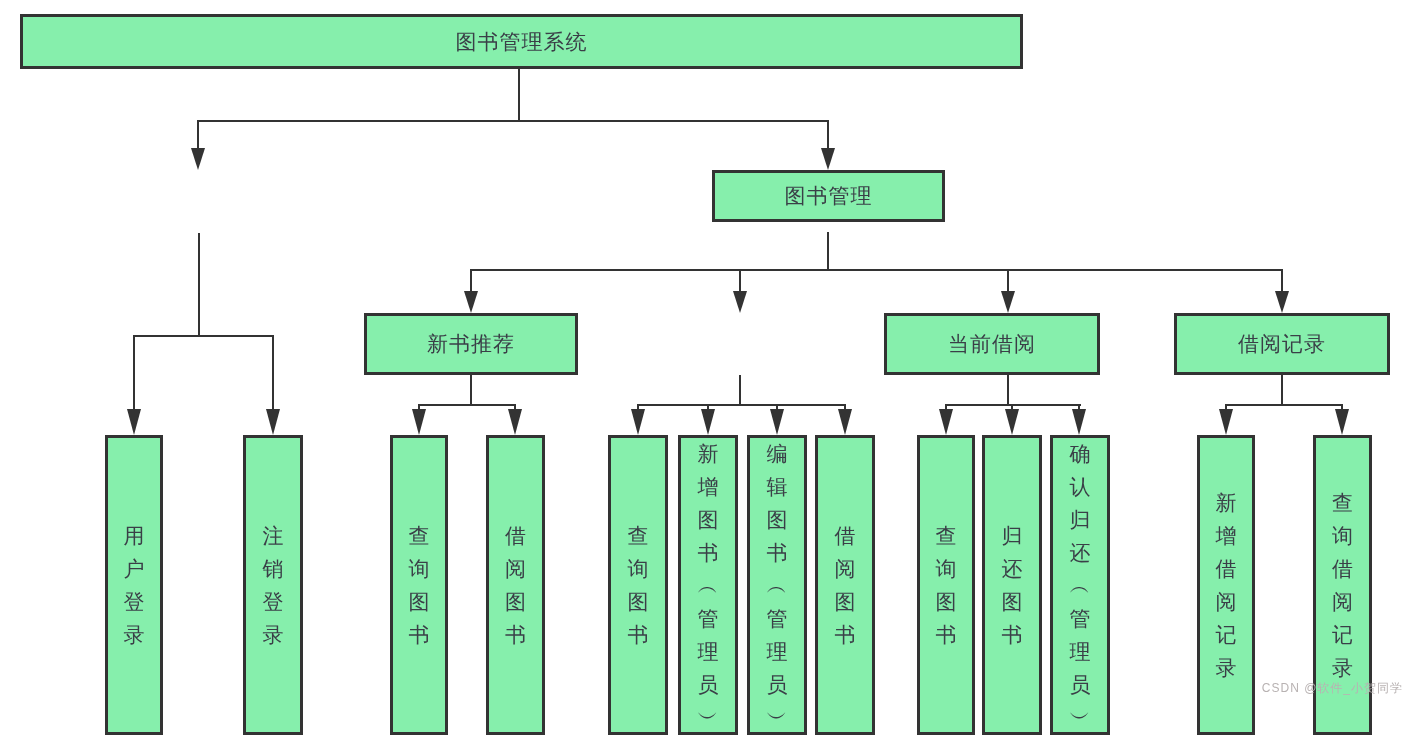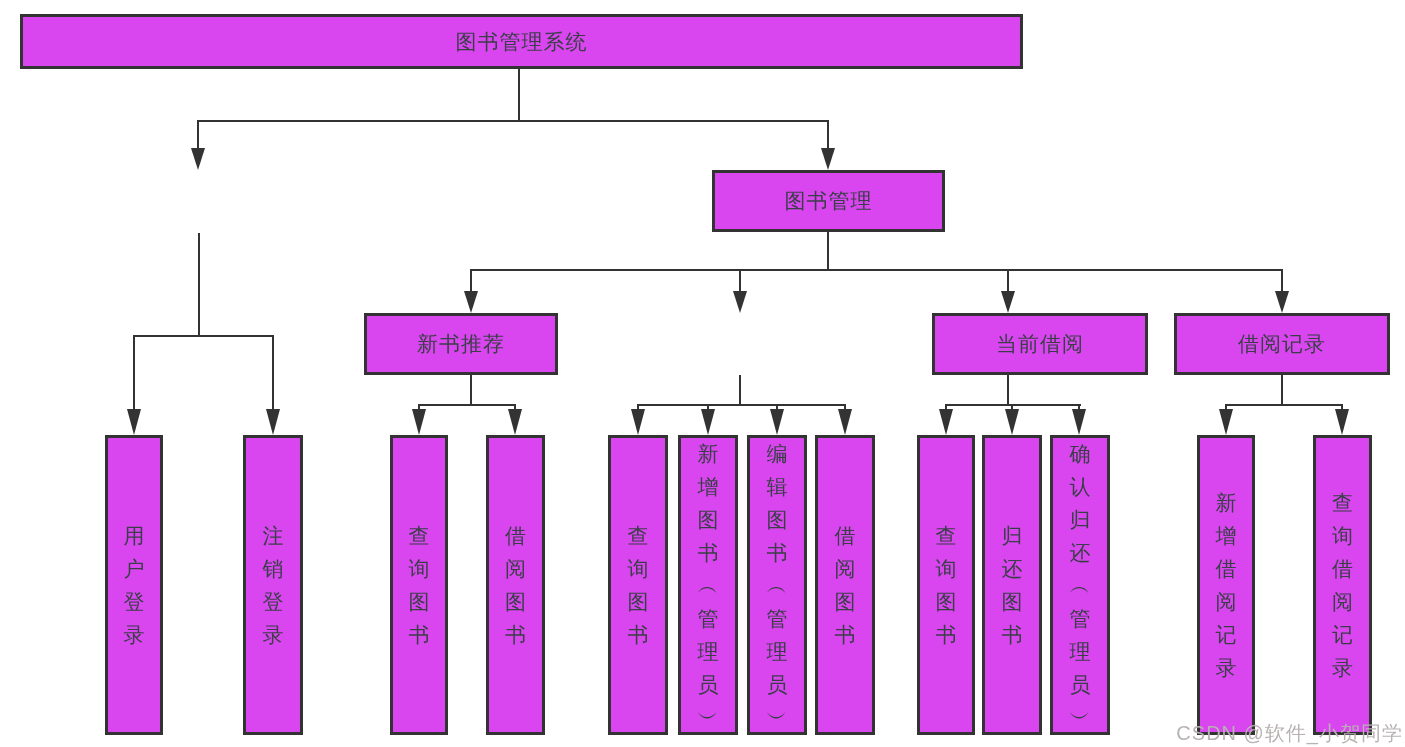--- a/index.html
+++ b/index.html
@@ -15,21 +15,21 @@
   .canvas {
     position: relative;
     width: 1405px;
     height: 747px;
     background: #ffffff;
     overflow: hidden;
   }
   .node {
     position: absolute;
     border: 3px solid var(--line);
-    background: #d946ef;
+    background: #86efac;
     display: flex;
     align-items: center;
     justify-content: center;
   }
   .hlabel {
     font-size: 21px;
     color: var(--text);
     letter-spacing: 1px;
     white-space: nowrap;
   }
@@ -49,48 +49,48 @@
   .arrow {
     position: absolute;
     width: 0; height: 0;
     border-left: 7px solid transparent;
     border-right: 7px solid transparent;
   }
   .a22 { border-top: 22px solid var(--line); }
   .a26 { border-top: 26px solid var(--line); }
   .watermark {
     position: absolute;
-    top: 720px;
+    top: 680px;
     right: 2px;
-    font-size: 20px;
+    font-size: 12px;
     color: var(--watermark);
     letter-spacing: 1px;
     white-space: nowrap;
   }
 </style>
 </head>
 <body>
 
 <div class="canvas">
 
   <div class="node" style="left:20px; top:14px; width:1003px; height:55px;">
     <span class="hlabel">图书管理系统</span>
   </div>
 
 
-  <div class="node" style="left:712px; top:170px; width:233px; height:62px;">
+  <div class="node" style="left:712px; top:170px; width:233px; height:52px;">
     <span class="hlabel">图书管理</span>
   </div>
 
-  <div class="node" style="left:364px; top:313px; width:194px; height:62px;">
+  <div class="node" style="left:364px; top:313px; width:214px; height:62px;">
     <span class="hlabel">新书推荐</span>
   </div>
 
 
-  <div class="node" style="left:932px; top:313px; width:216px; height:62px;">
+  <div class="node" style="left:884px; top:313px; width:216px; height:62px;">
     <span class="hlabel">当前借阅</span>
   </div>
 
   <div class="node" style="left:1174px; top:313px; width:216px; height:62px;justify-content:center;">
     <span class="hlabel">借阅记录</span>
   </div>
 
   <div class="node" style="left:105px; top:435px; width:58px; height:300px;">
     <div class="vtext">
         <span class="vchar">用</span>

